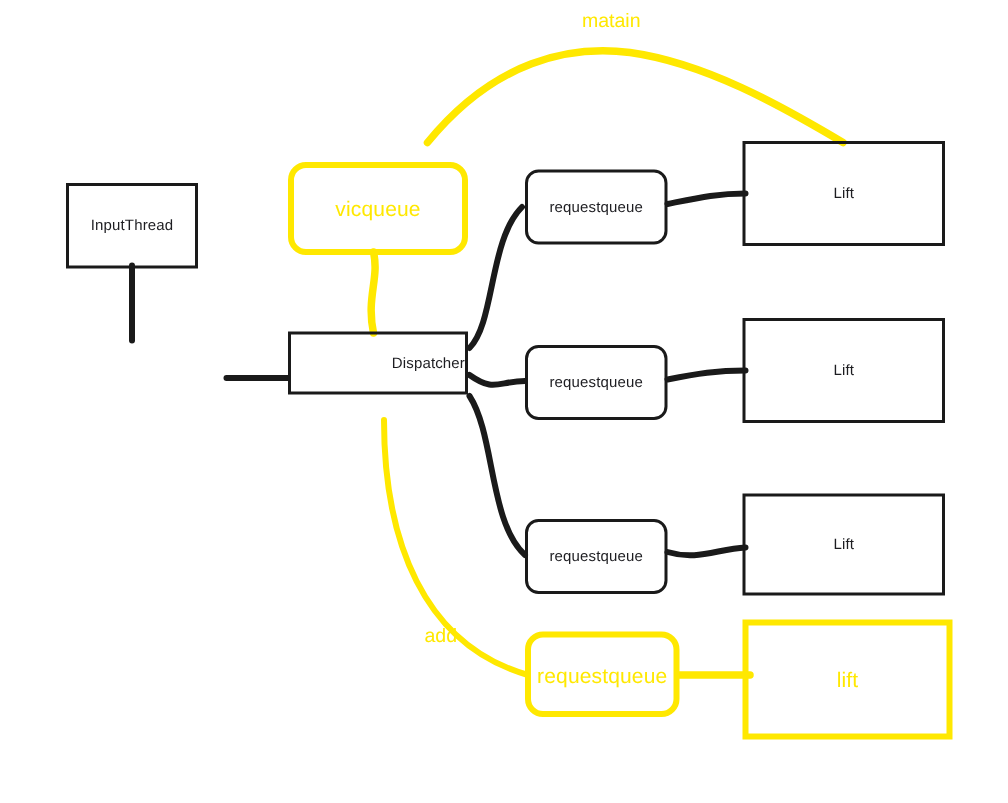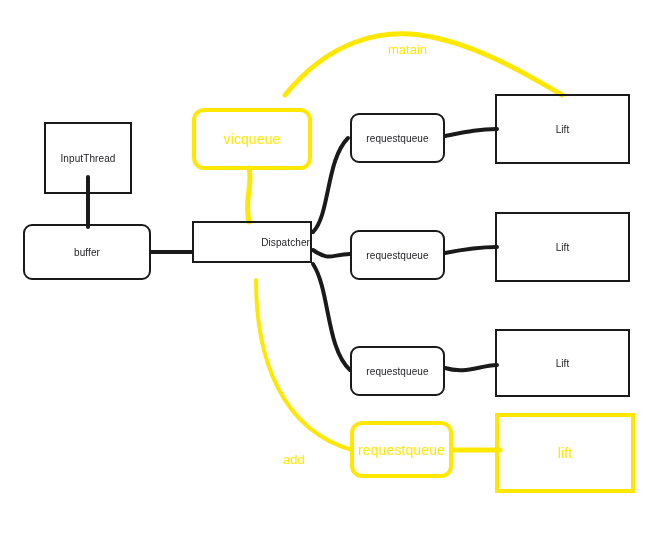--- a/index.html
+++ b/index.html
@@ -59,21 +59,20 @@
     width: 672px;
     height: 535px;
     z-index: 1;
   }
   .edge-label {
     position: absolute;
     font-size: 13px;
     color: #ffe800;
     white-space: nowrap;
     z-index: 5;
-    margin-top: 36px;
   }
   .watermark {
     position: absolute;
     font-size: 12px;
     color: #c9c9c9;
     white-space: nowrap;
     z-index: 6;
     letter-spacing: 0.4px;
   }
 </style>
@@ -102,27 +101,24 @@
 
     <path d="M 313,264 C 330,290 326,348 350,370" fill="none" stroke="#1a1a1a" stroke-width="4" stroke-linecap="round"></path>
 
     <path d="M 445,136 C 465,132 478,129 497,129" fill="none" stroke="#1a1a1a" stroke-width="4" stroke-linecap="round"></path>
 
     <path d="M 445,253 C 465,249 478,247 497,247" fill="none" stroke="#1a1a1a" stroke-width="4" stroke-linecap="round"></path>
 
     <path d="M 445,368 C 465,374 478,366 497,365" fill="none" stroke="#1a1a1a" stroke-width="4" stroke-linecap="round"></path>
   </svg>
 
-  <div class="node sharp" style="left:44px; top:122px; width:88px; height:72px;">
+  <div class="node sharp" style="left:44px; top:122px; width:88px; height:57px;">
     <span class="label">InputThread</span>
   </div>
 
-  <div class="node round" style="left:23px; top:224px; width:128px; height:56px;">
-    <span class="label">buffer</span>
-  </div>
 
   <div class="node sharp" style="left:192px; top:221px; width:120px; height:42px;justify-content:flex-end;">
     <span class="label">Dispatcher</span>
   </div>
 
   <div class="node yellow-round" style="left:192px; top:108px; width:120px; height:62px;">
     <span class="label">vicqueue</span>
   </div>
 
   <div class="node round" style="left:350px; top:113px; width:95px; height:50px;">

